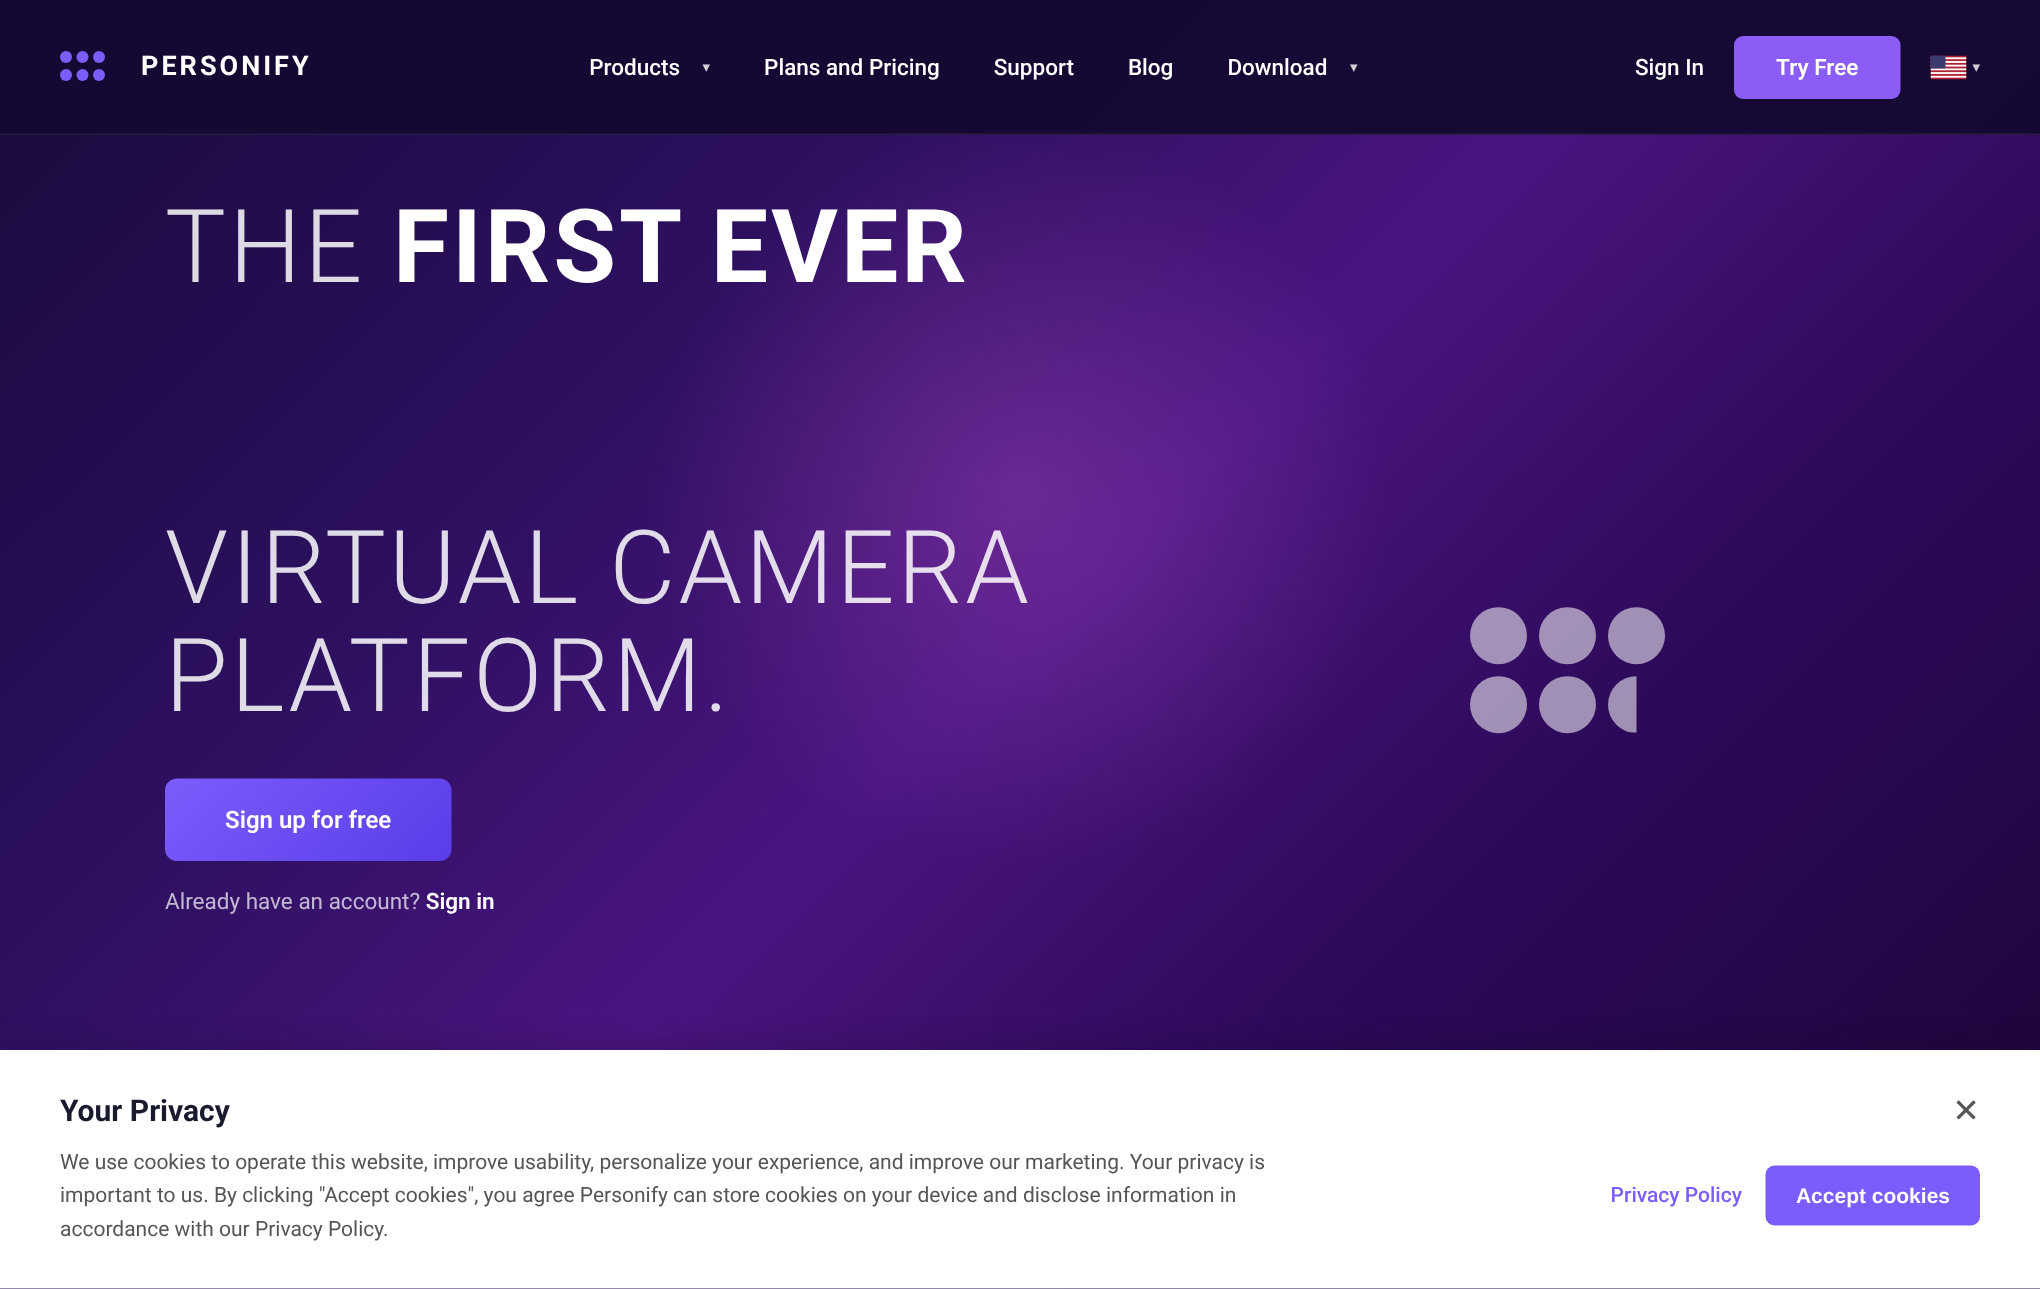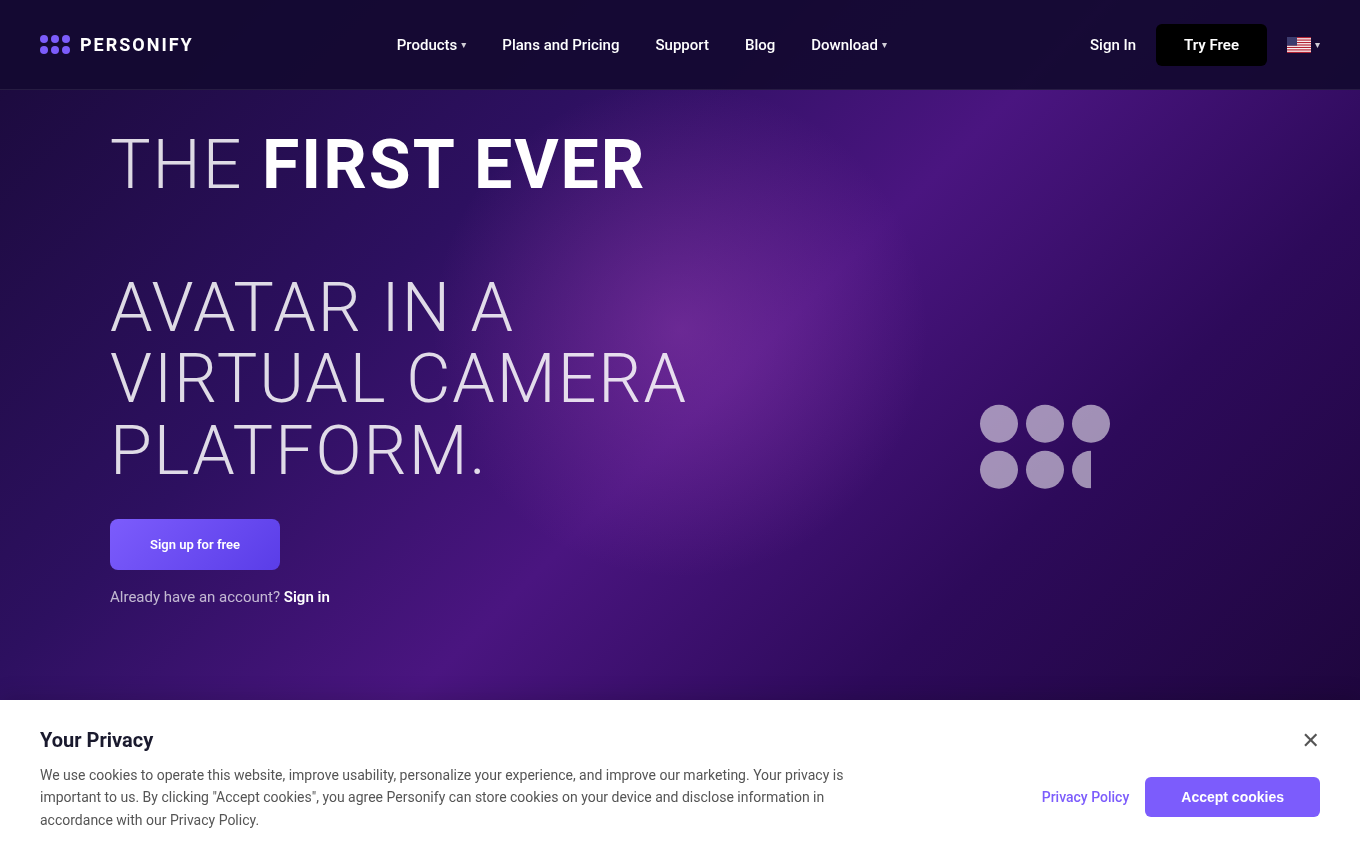--- a/index.html
+++ b/index.html
@@ -21,22 +21,21 @@
       display: flex;
       align-items: center;
       justify-content: space-between;
       padding: 0 40px;
       z-index: 100;
       border-bottom: 1px solid rgba(255,255,255,0.08);
     }
 
     .logo-area {
       display: flex;
-      align-items: center;
-      gap: 10px;
+      gap: 24px;
     }
 
     .logo-icon {
       display: flex;
       gap: 3px;
     }
 
     .logo-dot-group {
       display: grid;
       grid-template-columns: repeat(3, 8px);
@@ -64,21 +63,21 @@
       list-style: none;
     }
 
     .nav-links li a {
       color: #fff;
       text-decoration: none;
       font-size: 15px;
       font-weight: 500;
       display: flex;
       align-items: center;
-      gap: 4px;
+      gap: 15px;
     }
 
     .chevron {
       font-size: 10px;
       opacity: 0.8;
     }
 
     .nav-right {
       display: flex;
       align-items: center;
@@ -86,21 +85,21 @@
     }
 
     .sign-in-btn {
       color: #fff;
       text-decoration: none;
       font-size: 15px;
       font-weight: 500;
     }
 
     .try-free-btn {
-      background: #000000;
+      background: #8b5cf6;
       color: #fff;
       border: none;
       padding: 12px 28px;
       border-radius: 6px;
       font-size: 15px;
       font-weight: 600;
       cursor: pointer;
       text-decoration: none;
     }
 
@@ -166,21 +165,21 @@
     }
 
     .sign-up-btn {
       display: inline-block;
       margin-top: 32px;
       background: linear-gradient(135deg, #7c5cfc, #5a3de8);
       color: #fff;
       border: none;
       padding: 18px 40px;
       border-radius: 8px;
-      font-size: 13px;
+      font-size: 16px;
       font-weight: 600;
       cursor: pointer;
       text-decoration: none;
     }
 
     .already-account {
       margin-top: 18px;
       font-size: 15px;
       color: rgba(255,255,255,0.7);
     }
@@ -283,21 +282,21 @@
       color: #7c5cfc;
       font-size: 14px;
       text-decoration: none;
       font-weight: 500;
     }
 
     .accept-cookies-btn {
       background: #7c5cfc;
       color: #fff;
       border: none;
-      padding: 12px 36px;
+      padding: 12px 20px;
       border-radius: 6px;
       font-size: 14px;
       font-weight: 600;
       cursor: pointer;
     }
 
     
     .us-flag {
       width: 24px;
       height: 16px;
@@ -370,21 +369,21 @@
       <span class="chevron">▾</span>
     </div>
   </div>
 </nav>
 
 <section class="hero">
   <div class="hero-content">
     <h1 class="hero-title">
       <span>THE </span><strong>FIRST EVER</strong><br>
       <br>
-      <span>AVATAR IN A</span><br>
+      <br>
       <span>VIRTUAL CAMERA</span><br>
       <span>PLATFORM.</span>
     </h1>
 
 
     <a href="#" class="sign-up-btn">Sign up for free</a>
 
     <p class="already-account">
       <span>Already have an account?</span>
       <a href="#">Sign in</a>

